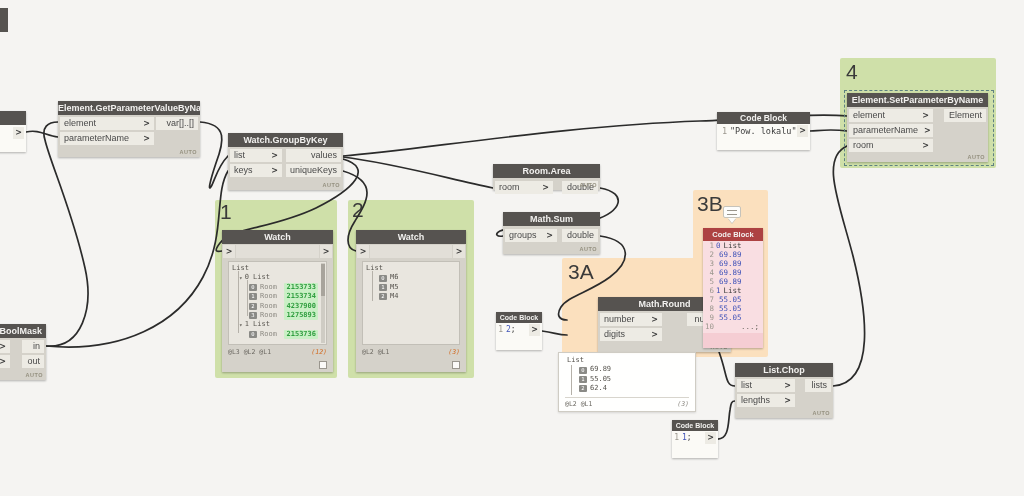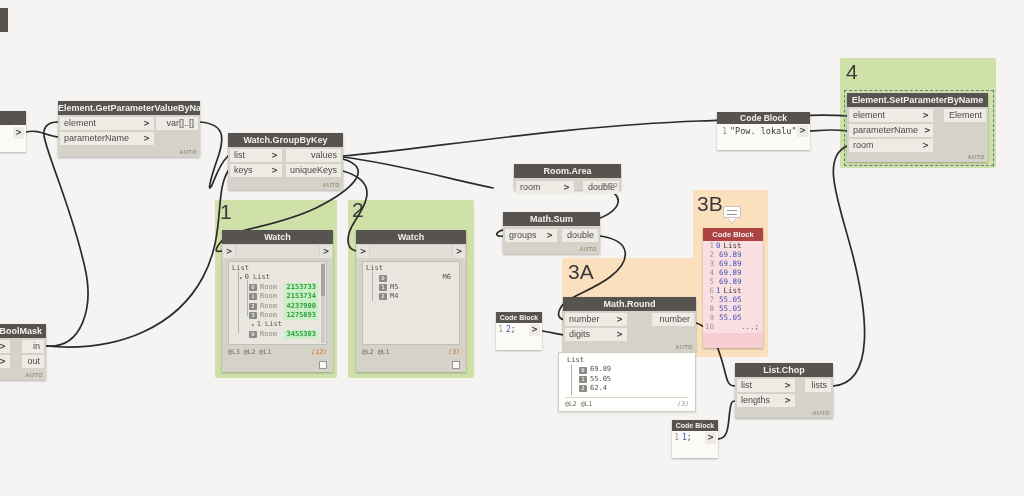--- a/index.html
+++ b/index.html
@@ -192,28 +192,28 @@
       <div class="trow" style="top:39.6px;left:20px;">
         <span class="badge">2</span>
           <span class="rlabel">Room</span>
           <span class="gval">4237900</span>
       </div>
       <div class="trow" style="top:49px;left:20px;">
         <span class="badge">3</span>
           <span class="rlabel">Room</span>
           <span class="gval">1275893</span>
       </div>
-      <div class="trow" style="top:58.4px;left:10px;margin-left:12px;">
+      <div class="trow" style="top:58.4px;left:10px;">
         <span class="arrow">▾</span>
         <span class="branch">1 List</span>
       </div>
       <div class="trow" style="top:67.8px;left:20px;">
         <span class="badge">0</span>
           <span class="rlabel">Room</span>
-          <span class="gval">3455303</span>
+          <span class="gval">2153736</span>
       </div>
       <div class="sbar" style="right:1px;top:1px;height:80px;"></div>
       <div class="sthumb" style="right:1px;top:2px;height:32px;"></div>
     </div>
     <div class="wfoot" style="left:6px;right:6px;top:118px;">
       <span>@L3 @L2 @L1</span>
       <span class="cnt">(12)</span>
     </div>
     <div class="wcheck" style="right:6px;bottom:3px;"></div>
   </div>
@@ -223,41 +223,41 @@
     <div class="wstrip">
       <div class="wport" style="left:1px;">&gt;</div>
       <div class="wmid"></div>
       <div class="wport" style="right:1px;">&gt;</div>
     </div>
     <div class="wpanel" style="left:6px;top:31px;width:98px;height:84px;">
       <div class="vline" style="left:9px;top:9px;height:30px;"></div>
       <div class="trow" style="top:2px;">
           <span>List</span>
         </div>
-      <div class="trow" style="top:11.4px;left:16px;justify-content:space-between;">
+      <div class="trow" style="top:11.4px;left:16px;">
         <span class="badge">0</span>
           <span>M6</span>
       </div>
       <div class="trow" style="top:20.8px;left:16px;">
         <span class="badge">1</span>
           <span>M5</span>
       </div>
       <div class="trow" style="top:30.2px;left:16px;">
         <span class="badge">2</span>
           <span>M4</span>
       </div>
     </div>
     <div class="wfoot" style="left:6px;right:6px;top:118px;">
       <span>@L2 @L1</span>
       <span class="cnt">(3)</span>
     </div>
     <div class="wcheck" style="right:6px;bottom:3px;"></div>
   </div>
 
-  <div class="node" style="left:514px;top:164px;width:107px;height:26px;">
+  <div class="node" style="left:493px;top:164px;width:107px;height:26px;">
     <div class="hdr">Room.Area</div>
     <div class="inrow" style="left:2px;top:17px;width:58px;">
       <span>room</span>
       <span class="chev">&gt;</span>
     </div>
     <div class="outbox" style="right:2px;top:17px;width:36px;">double</div>
     <div class="auto">AUTO</div>
   </div>
 
   <div class="node" style="left:503px;top:212px;width:97px;height:42px;">
@@ -293,21 +293,21 @@
       <span class="chev">&gt;</span>
     </div>
     <div class="inrow" style="left:2px;top:46px;width:84px;">
       <span>room</span>
       <span class="chev">&gt;</span>
     </div>
     <div class="outbox" style="right:2px;top:16px;width:42px;">Element</div>
     <div class="auto">AUTO</div>
   </div>
 
-  <div class="node" style="left:563px;top:297px;width:133px;height:55px;">
+  <div class="node" style="left:598px;top:297px;width:133px;height:55px;">
     <div class="hdr">Math.Round</div>
     <div class="inrow" style="left:2px;top:16px;width:62px;">
       <span>number</span>
       <span class="chev">&gt;</span>
     </div>
     <div class="inrow" style="left:2px;top:31px;width:62px;">
       <span>digits</span>
       <span class="chev">&gt;</span>
     </div>
     <div class="outbox" style="right:2px;top:16px;width:42px;">number</div>

